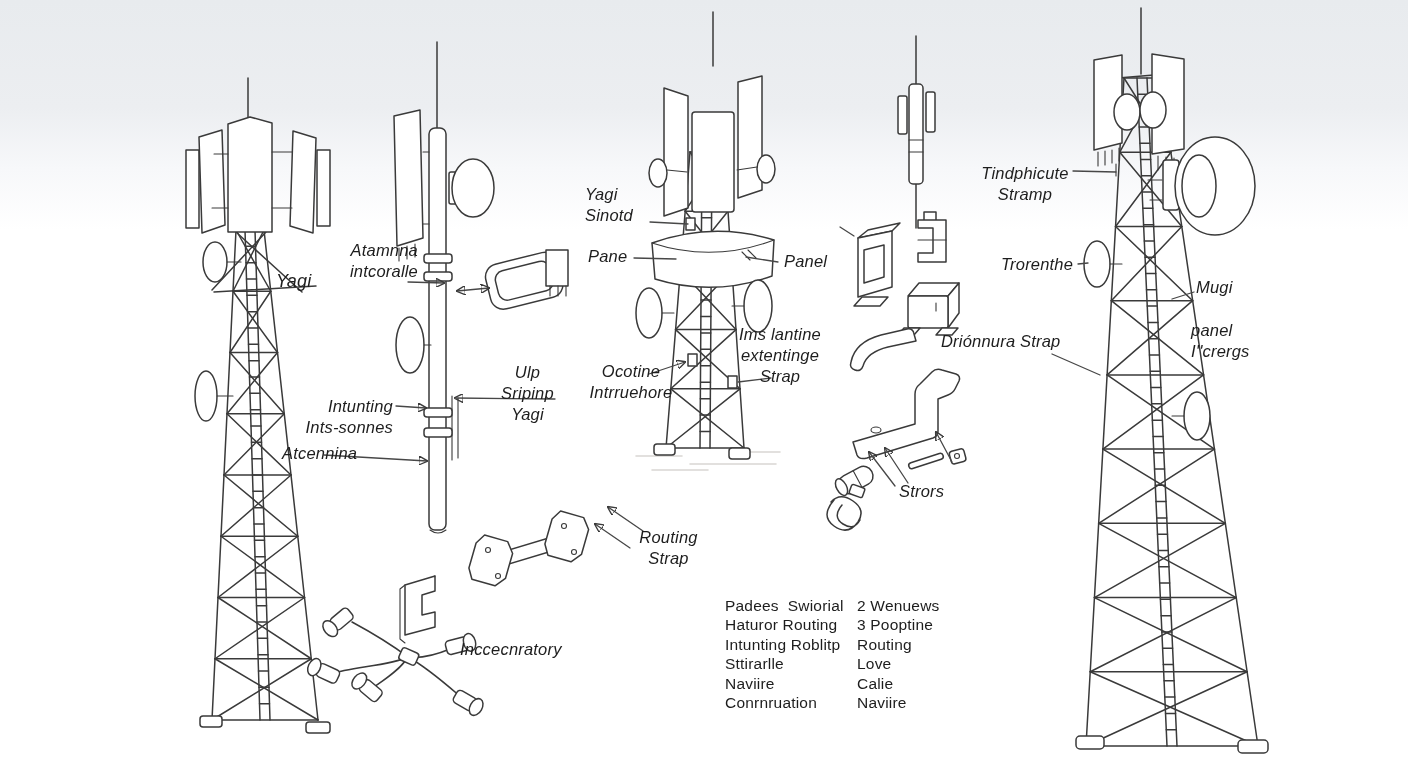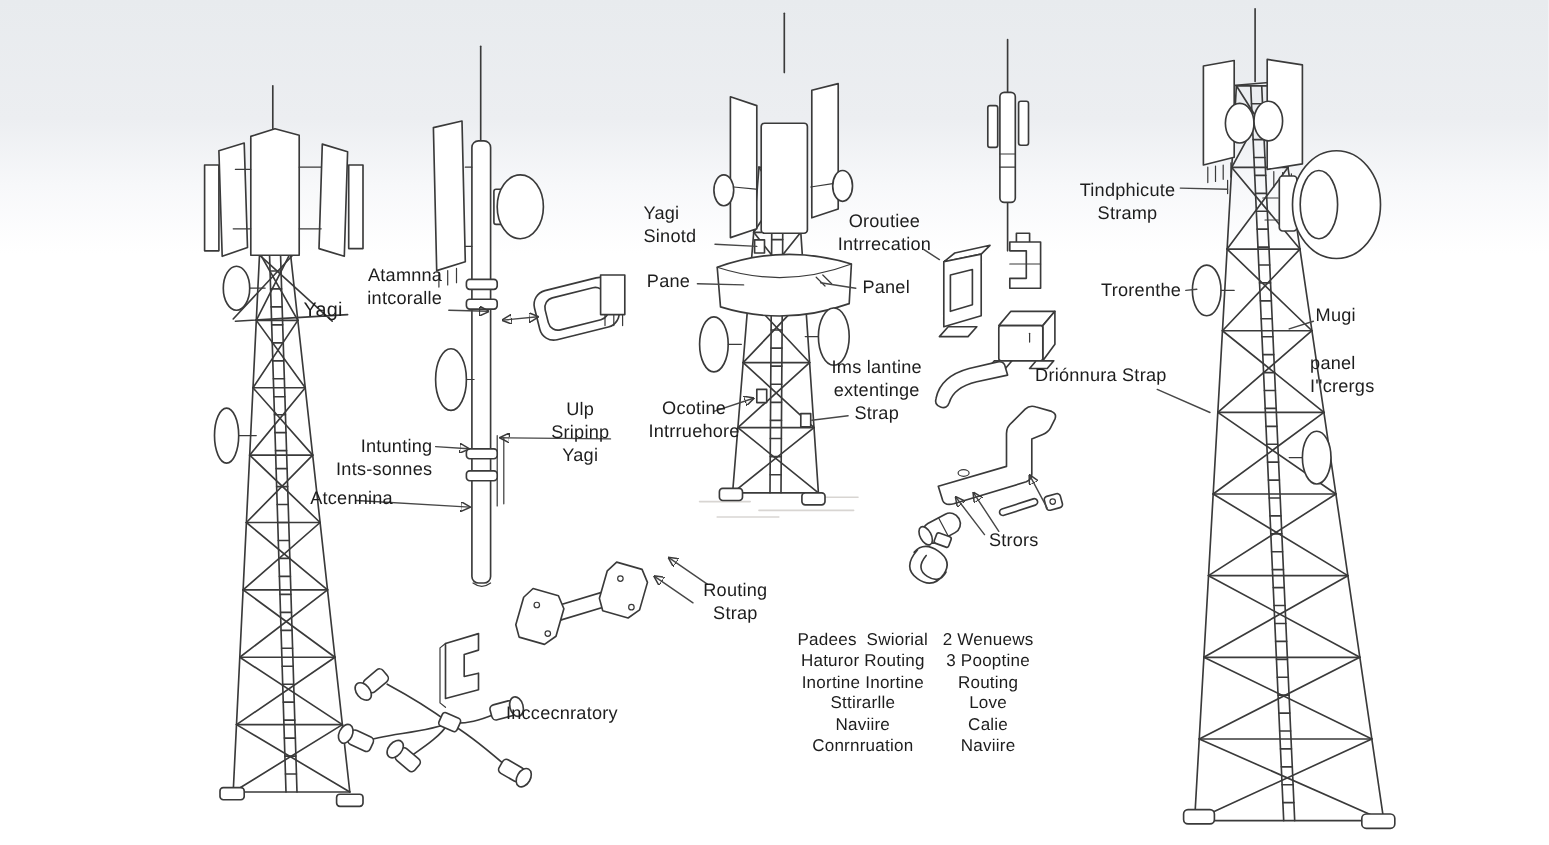--- a/index.html
+++ b/index.html
@@ -11,25 +11,25 @@
   svg.art{position:absolute;left:0;top:0;}
   .art path,.art rect,.art ellipse,.art line,.art circle{
     fill:none;stroke:#3a3a3a;stroke-width:1.5;stroke-linejoin:round;stroke-linecap:round;
   }
   .art .wh{fill:#ffffff;}
   .art .thin{stroke-width:1.1;}
   .art .ldr{stroke:#474747;stroke-width:1.3;}
   .art .shadow{stroke:#c7c3bf;opacity:.7;}
   .label{
     position:absolute;font-size:16.5px;line-height:1.27;color:#1d1d1d;
-    letter-spacing:.2px;white-space:pre-line;
+    letter-spacing:.2px;white-space:pre-line;font-style:italic;
   }
   .t-right{text-align:right;}
   .t-center{text-align:center;}
-  .legend-col{position:absolute;top:572px;text-align:center;}
+  .legend-col{position:absolute;top:596px;}
   .legend-row{
     font-size:15.5px;line-height:19.4px;color:#1d1d1d;letter-spacing:.2px;white-space:pre;
   }
 </style>
 </head>
 <body>
 
 <div class="canvas">
 
 <svg class="art" width="1408" height="768" viewBox="0 0 1408 768">
@@ -395,59 +395,57 @@
     <path class="ldr" d="M908 483 L885 448" marker-end="url(#arrow)"></path>
     <path class="ldr" d="M952 462 L936 432" marker-end="url(#arrow)"></path>
     <path class="ldr" d="M1073 171 L1116 172"></path>
     <path class="ldr" d="M1078 264 L1088 263"></path>
     <path class="ldr" d="M1194 292 L1172 299"></path>
     <path class="ldr" d="M1052 354 L1100 375"></path>
   </g>
 </svg>
 
 <div class="label" style="left:276px;top:270px;font-size:18px">Yagi</div>
-<div class="label t-right" style="left:292px;top:240px;width:110px">Atamnna
+<div class="label t-right" style="left:308px;top:240px;width:110px">Atamnna
 intcoralle</div>
 <div class="label t-center" style="left:480px;top:362px;width:95px">Ulp
 Sripinp
 Yagi</div>
 <div class="label t-right" style="left:278px;top:396px;width:115px">Intunting
 Ints-sonnes</div>
 <div class="label" style="left:282px;top:443px">Atcennina</div>
 <div class="label t-center" style="left:626px;top:527px;width:85px">Routing
 Strap</div>
 <div class="label" style="left:460px;top:639px">Inccecnratory</div>
 
 <div class="label" style="left:585px;top:184px">Yagi
 Sinotd</div>
 <div class="label" style="left:588px;top:246px">Pane</div>
-<div class="label t-center" style="left:752px;top:191px;width:104px">Oroutiee
-Intrrecation</div>
 <div class="label" style="left:784px;top:251px">Panel</div>
-<div class="label t-center" style="left:748px;top:324px;width:98px">Ims lantine
+<div class="label t-center" style="left:731px;top:324px;width:98px">Ims lantine
 extentinge
 Strap</div>
 <div class="label t-center" style="left:584px;top:361px;width:94px">Ocotine
 Intrruehore</div>
 
 <div class="label" style="left:941px;top:331px">Driónnura Strap</div>
 <div class="label" style="left:899px;top:481px">Strors</div>
 
 <div class="label t-center" style="left:974px;top:163px;width:102px">Tindphicute
 Stramp</div>
 <div class="label" style="left:1001px;top:254px">Trorenthe</div>
 <div class="label" style="left:1196px;top:277px">Mugi</div>
 <div class="label" style="left:1191px;top:320px">panel
 I''crergs</div>
 
 <div>
   <div class="legend-col" style="left:725px">
         <div class="legend-row">Padees  Swiorial</div>
         <div class="legend-row">Haturor Routing</div>
-        <div class="legend-row">Inortine Inortine</div>
+        <div class="legend-row">Intunting Roblitp</div>
         <div class="legend-row">Sttirarlle</div>
         <div class="legend-row">Naviire</div>
         <div class="legend-row">Conrnruation</div>
       </div>
   <div class="legend-col" style="left:857px">
         <div class="legend-row">2 Wenuews</div>
         <div class="legend-row">3 Pooptine</div>
         <div class="legend-row">Routing</div>
         <div class="legend-row">Love</div>
         <div class="legend-row">Calie</div>

